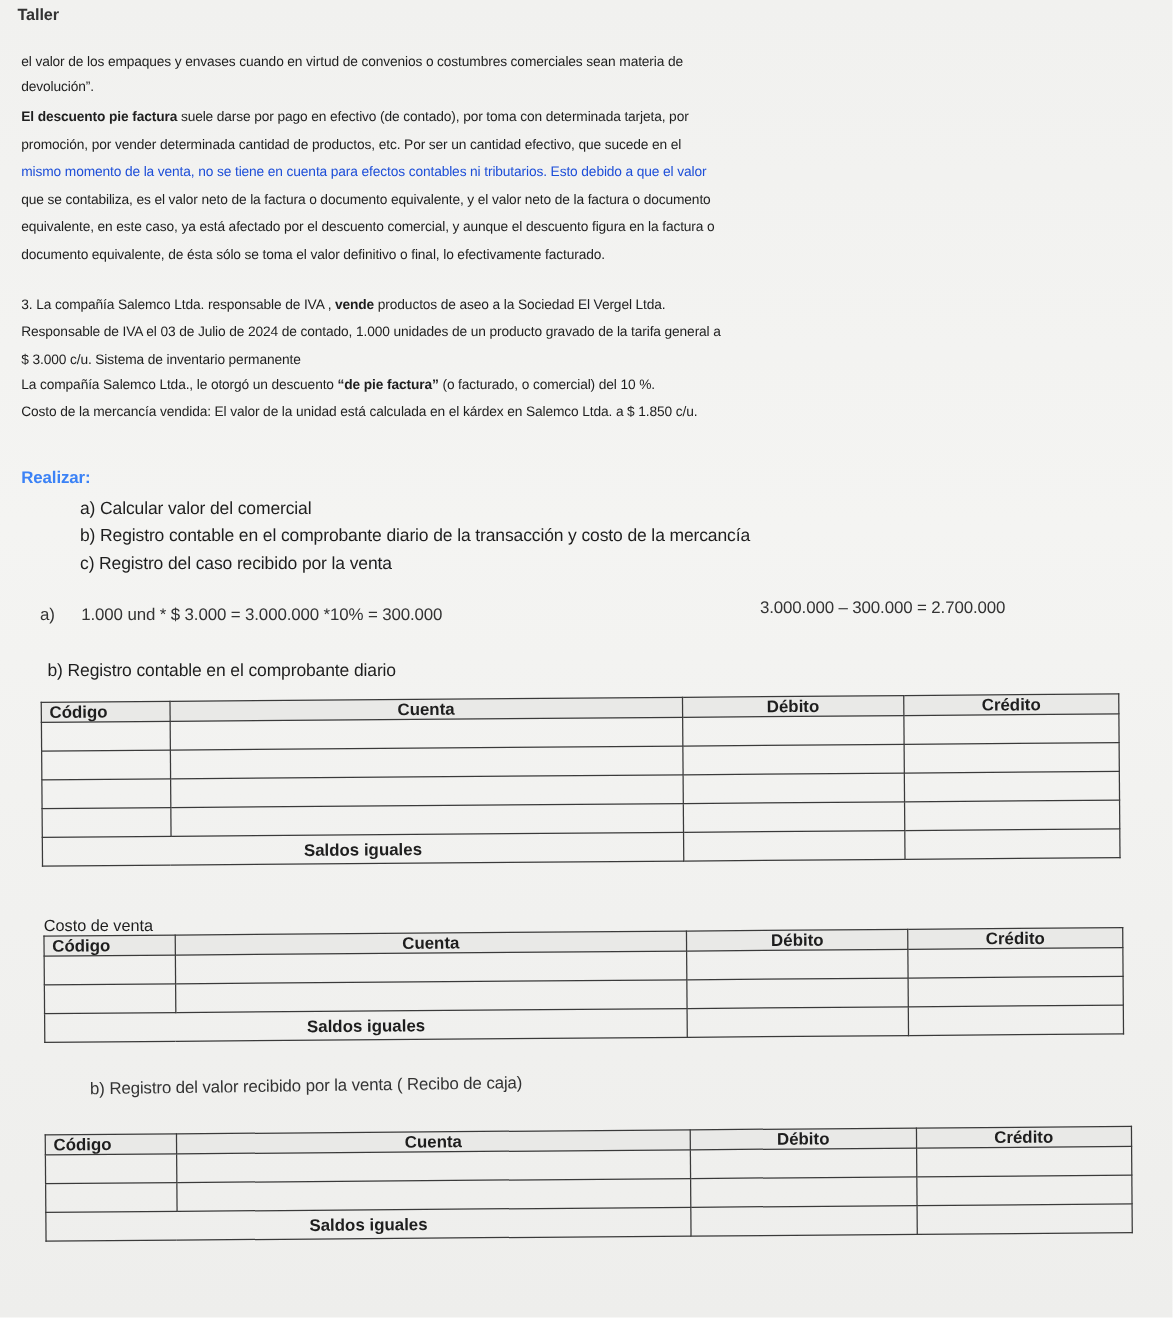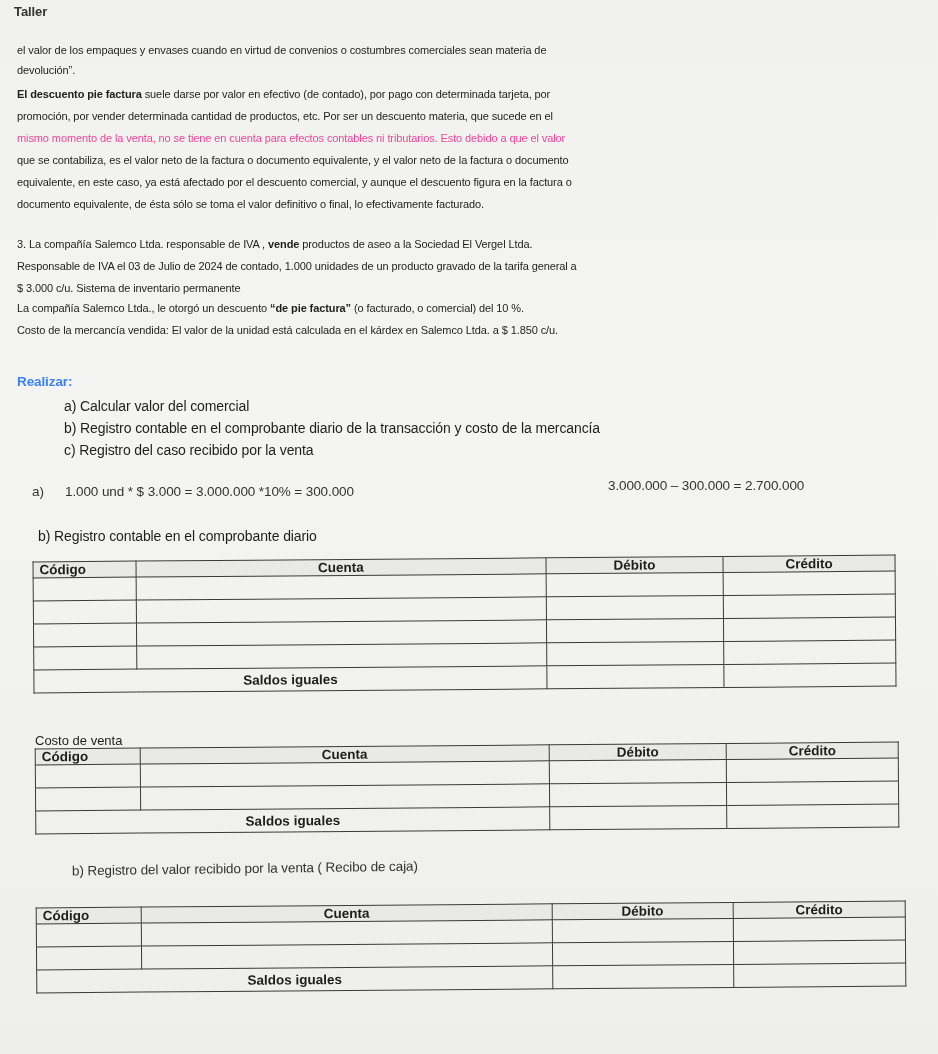--- a/index.html
+++ b/index.html
@@ -7,21 +7,21 @@
     width: 938px; height: 1054px; overflow: hidden;
     background: linear-gradient(180deg, #f1f1ef 0%, #f4f4f2 40%, #eeeeec 100%);
     font-family: "Liberation Sans", "DejaVu Sans", sans-serif;
     color: #1e1e1e;
     position: relative;
   }
   .page { position: absolute; left: 0; top: 0; width: 938px; height: 879px; padding-left: 28px; }
   .t { position: absolute; white-space: nowrap; font-size: 14.5px; line-height: 20px; letter-spacing: -0.1px; }
   .title { left: 14px; top: 2px; font-weight: bold; font-size: 13px; color: #333; }
   .p { left: 17px; font-size: 11px; }
-  .faded { color: #ec4899; }
+  .faded { color: #1d4ed8; }
   b { font-weight: bold; }
   .list { left: 64px; font-size: 14px; }
   .math { font-size: 13.5px; color: #333; }
   table.ledger { position: absolute; border-collapse: collapse; background: transparent; }
   table.ledger td, table.ledger th {
     border: 1.4px solid #3a3a3a; font-weight: bold; font-size: 13.5px; padding: 0 6px;
   }
   table.ledger th { text-align: center; background: #e9e9e7; }
   table.ledger th.code { text-align: left; }
   table.ledger td { height: 22px; }
@@ -31,23 +31,23 @@
 </head>
 <body>
 
 <div class="page">
 
   <div class="t title">Taller</div>
 
   <div class="t p" style="top:40px">el valor de los empaques y envases cuando en virtud de convenios o costumbres comerciales sean materia de</div>
   <div class="t p" style="top:60px">devolución”.</div>
   <div class="t p" style="top:84px">
-    <b>El descuento pie factura</b><span> suele darse por valor en efectivo (de contado), por pago con determinada tarjeta, por</span>
+    <b>El descuento pie factura</b><span> suele darse por pago en efectivo (de contado), por toma con determinada tarjeta, por</span>
   </div>
-  <div class="t p" style="top:106px">promoción, por vender determinada cantidad de productos, etc. Por ser un descuento materia, que sucede en el</div>
+  <div class="t p" style="top:106px">promoción, por vender determinada cantidad de productos, etc. Por ser un cantidad efectivo, que sucede en el</div>
   <div class="t p faded" style="top:128px">mismo momento de la venta, no se tiene en cuenta para efectos contables ni tributarios. Esto debido a que el valor</div>
   <div class="t p" style="top:150px">que se contabiliza, es el valor neto de la factura o documento equivalente, y el valor neto de la factura o documento</div>
   <div class="t p" style="top:172px">equivalente, en este caso, ya está afectado por el descuento comercial, y aunque el descuento figura en la factura o</div>
   <div class="t p" style="top:194px">documento equivalente, de ésta sólo se toma el valor definitivo o final, lo efectivamente facturado.</div>
 
   <div class="t p" style="top:234px">
     <span>3. La compañía Salemco Ltda. responsable de IVA , </span><b>vende</b><span> productos de aseo a la Sociedad El Vergel Ltda.</span>
   </div>
   <div class="t p" style="top:256px">Responsable de IVA el 03 de Julio de 2024 de contado, 1.000 unidades de un producto gravado de la tarifa general a</div>
   <div class="t p" style="top:278px">$ 3.000 c/u. Sistema de inventario permanente</div>

